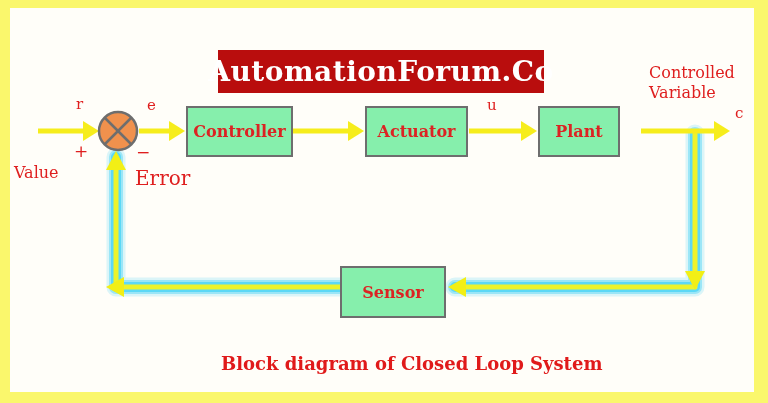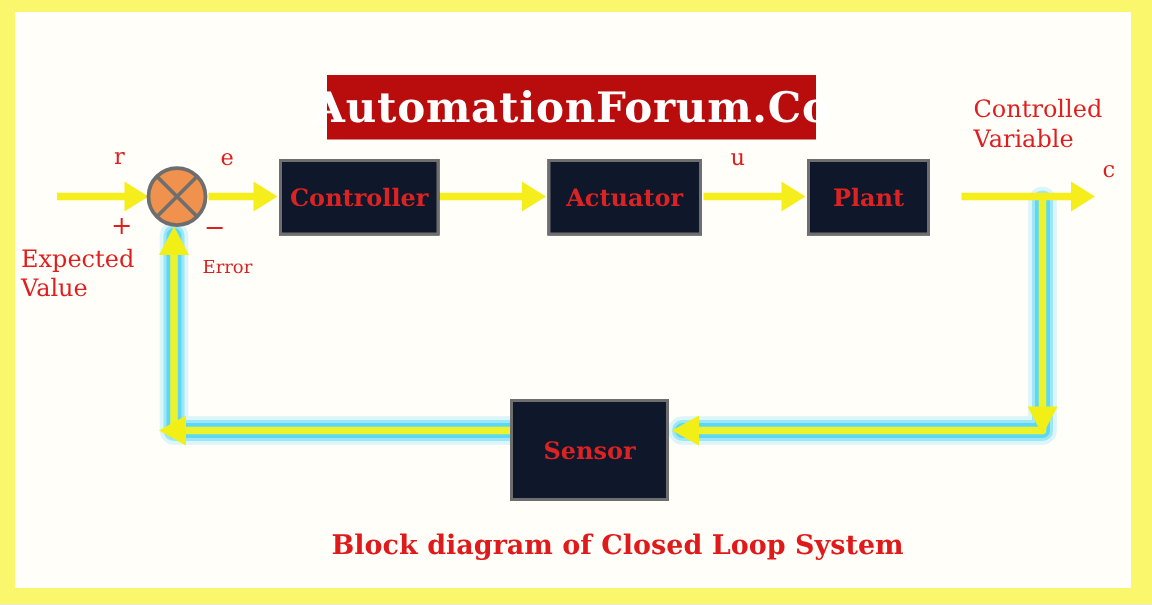--- a/index.html
+++ b/index.html
@@ -17,40 +17,40 @@
   }
   .layer{position:absolute;left:0;top:0;width:768px;height:403px;}
   .banner{
     position:absolute;left:218px;top:50px;width:326px;height:43px;
     background:#B90D0D;color:#FFFFFF;
     display:flex;align-items:center;justify-content:center;
     font-size:28px;font-weight:bold;letter-spacing:0.5px;
   }
   .block{
     position:absolute;box-sizing:border-box;
-    background:#0f172a;border:2px solid #6E6E6E;
+    background:#86efac;border:2px solid #6E6E6E;
     display:flex;align-items:center;justify-content:center;
     color:#DC2323;font-weight:bold;font-size:16px;
   }
   .blk-controller{left:186px;top:106px;width:107px;height:51px;}
   .blk-actuator{left:365px;top:106px;width:103px;height:51px;justify-content:center;}
   .blk-plant{left:538px;top:106px;width:82px;height:51px;}
-  .blk-sensor{left:340px;top:266px;width:106px;height:68px;}
+  .blk-sensor{left:340px;top:266px;width:106px;height:52px;}
   .lbl{
     position:absolute;color:#DF1F1F;font-weight:normal;
     font-size:15px;line-height:19px;white-space:nowrap;
   }
   .lbl-r{left:76px;top:95px;}
   .lbl-e{left:147px;top:96px;}
   .lbl-u{left:487px;top:96px;}
   .lbl-c{left:735px;top:104px;}
   .lbl-plus{left:74px;top:142px;font-size:17px;}
   .lbl-minus{left:136px;top:143px;font-size:17px;}
   .lbl-expected{left:14px;top:163px;font-size:16px;}
-  .lbl-error{left:135px;top:169px;font-size:12px;}
+  .lbl-error{left:135px;top:169px;font-size:20px;}
   .lbl-controlled{left:649px;top:63px;font-size:16px;line-height:20px;}
   .caption{
     position:absolute;left:221px;top:353px;
     color:#E01A1A;font-weight:bold;font-size:18px;white-space:nowrap;
   }
 </style>
 </head>
 <body>
 
 <div class="frame">
@@ -117,21 +117,20 @@
   </div>
 
   <div class="lbl lbl-r">r</div>
   <div class="lbl lbl-e">e</div>
   <div class="lbl lbl-u">u</div>
   <div class="lbl lbl-c">c</div>
   <div class="lbl lbl-plus">+</div>
   <div class="lbl lbl-minus">−</div>
 
   <div class="lbl lbl-expected">
-    <div>Expected</div>
     <div>Value</div>
   </div>
 
   <div class="lbl lbl-error">Error</div>
 
   <div class="lbl lbl-controlled">
     <div>Controlled</div>
     <div>Variable</div>
   </div>
 

